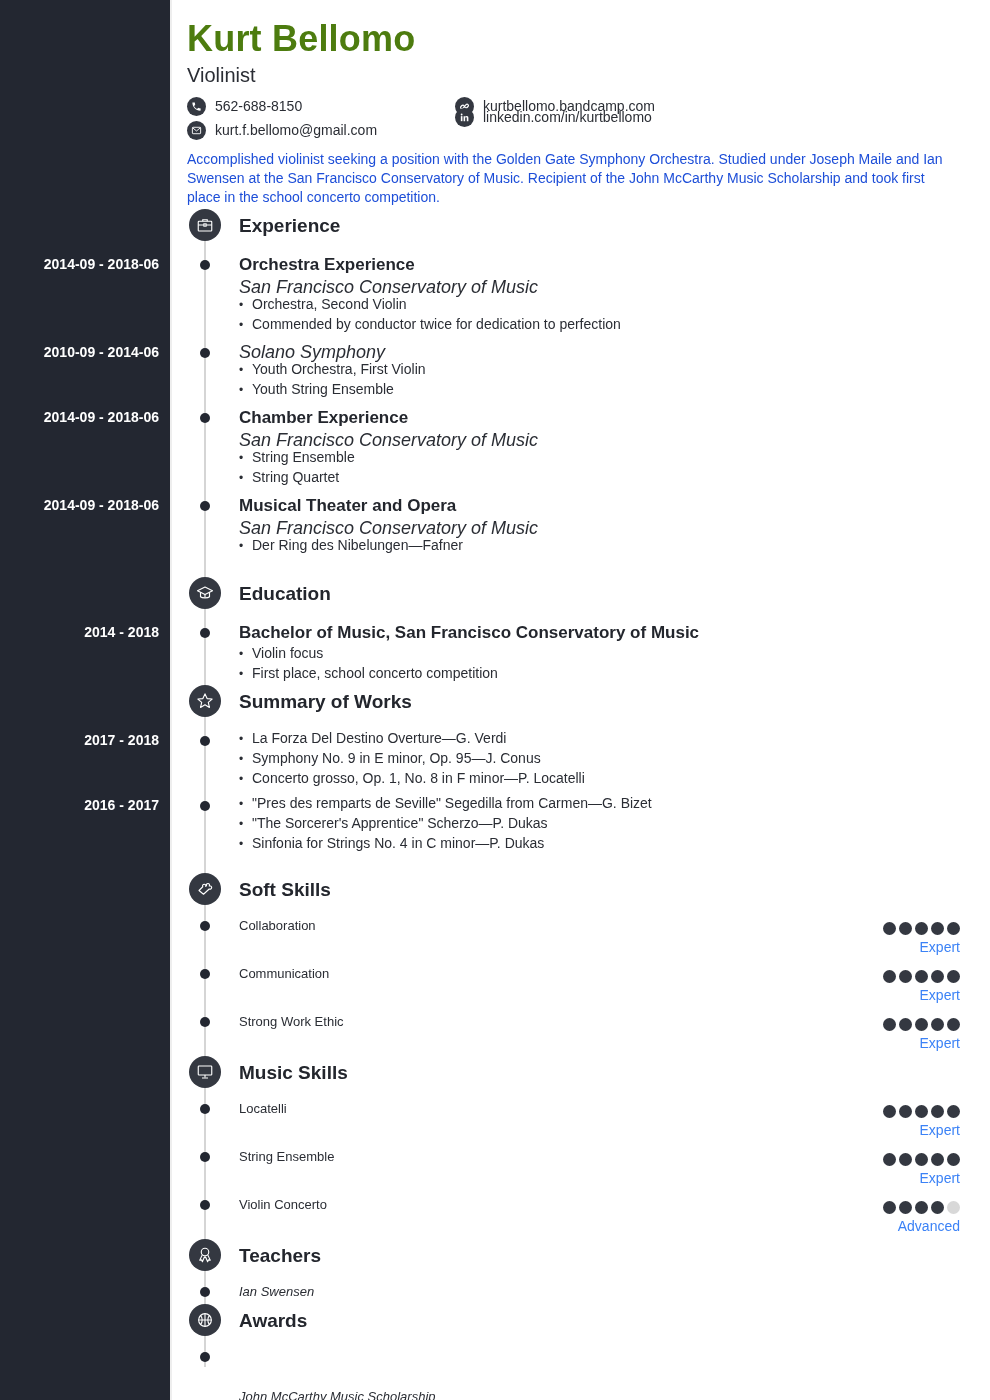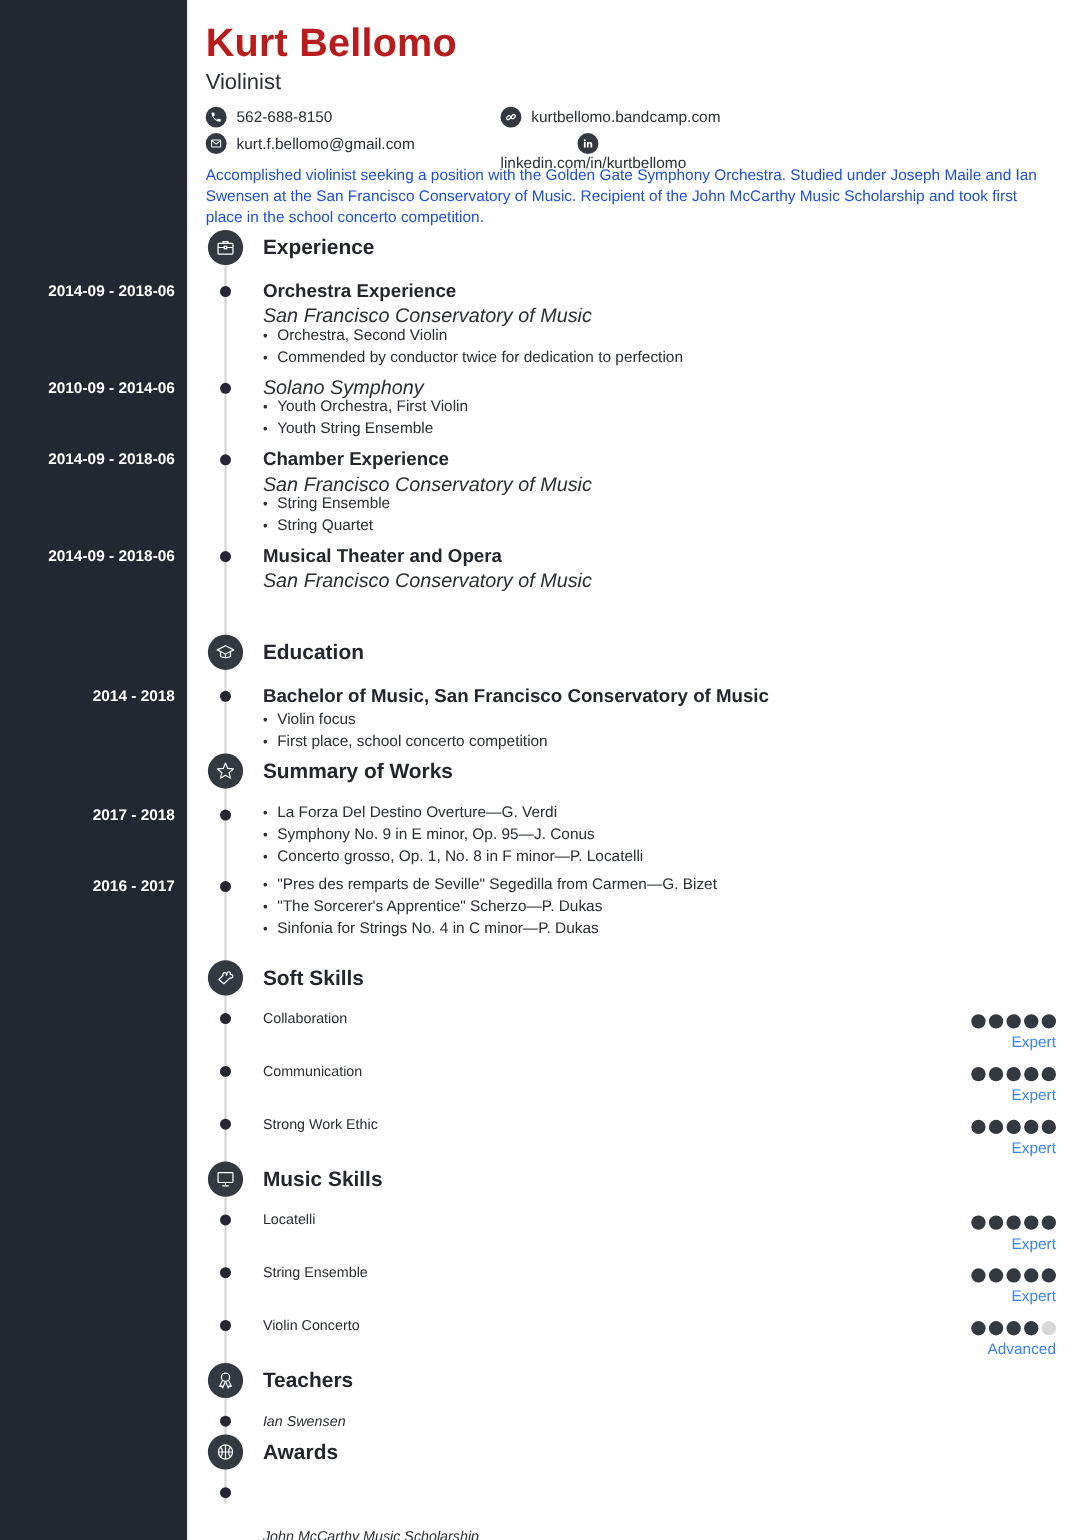--- a/index.html
+++ b/index.html
@@ -4,21 +4,21 @@
 <style>
   * { box-sizing: border-box; margin: 0; padding: 0; }
   html, body { width: 990px; height: 1400px; background: #ffffff; overflow: hidden; }
   body { font-family: "Liberation Sans", sans-serif; color: #23262d; position: relative; }
 
   .sidebar { position: absolute; left: 0; top: 0; width: 170px; height: 1400px; background: #232731; }
   .page-edge { position: absolute; left: 170px; top: 0; width: 2px; height: 1400px; background: #eeeeee; }
 
   .abs { position: absolute; }
 
-  .name { left: 187px; top: 18px; font-size: 36px; font-weight: bold; color: #b91c1c; letter-spacing: 0.2px; }
+  .name { left: 187px; top: 18px; font-size: 36px; font-weight: bold; color: #4d7c0f; letter-spacing: 0.2px; }
   .role { left: 187px; top: 64px; font-size: 20px; color: #2a2d34; }
 
   .contact { font-size: 14px; color: #2a2d34; height: 18px; display: flex; align-items: center; }
   .cicon { width: 19px; height: 19px; border-radius: 50%; background: #343841; display: inline-flex; align-items: center; justify-content: center; margin-right: 9px; flex-shrink: 0; }
   .cicon svg { width: 11px; height: 11px; }
 
   .summary { left: 187px; top: 150px; width: 770px; font-size: 14px; line-height: 19px; color: #1d4ed8; }
 
   .timeline-line { position: absolute; left: 204px; width: 2px; background: #d5d5d5; }
 
@@ -73,21 +73,21 @@
   <span class="cicon">
     <svg viewBox="0 0 24 24">
         <g fill="none" stroke="#fff" stroke-width="2.6">
           <rect x="3" y="10" width="9" height="6" rx="3" transform="rotate(-45 7.5 13)"></rect>
           <rect x="12" y="8" width="9" height="6" rx="3" transform="rotate(-45 16.5 11)"></rect>
         </g>
       </svg>
   </span>
   <span>kurtbellomo.bandcamp.com</span>
 </div>
-<div class="abs contact" style="left:455px; top:121px;flex-direction:column;">
+<div class="abs contact" style="left:455px; top:108px;">
   <span class="cicon">
     <svg viewBox="0 0 24 24">
         <rect x="4" y="9" width="3.5" height="11" fill="#fff"></rect>
         <circle cx="5.75" cy="5.5" r="2" fill="#fff"></circle>
         <path d="M10 9h3.3v1.6c.6-1 1.8-1.9 3.6-1.9 3 0 3.6 2 3.6 4.6V20H17v-5.8c0-1.4-.3-2.5-1.7-2.5s-1.9 1-1.9 2.5V20H10z" fill="#fff"></path>
       </svg>
   </span>
   <span>linkedin.com/in/kurtbellomo</span>
 </div>
 
@@ -136,20 +136,21 @@
 <ul class="bullets" style="top:448px;">
   <li>String Ensemble</li>
   <li>String Quartet</li>
 </ul>
 
 <div class="date" style="top:497px;">2014-09 - 2018-06</div>
 <div class="dot" style="top:501px;"></div>
 <div class="entry-title" style="top:496px;">Musical Theater and Opera</div>
 <div class="entry-sub" style="top:518px;">San Francisco Conservatory of Music</div>
 <ul class="bullets" style="top:536px;">
+  <li>Der Ring des Nibelungen—Fafner</li>
 </ul>
 
 <div class="sec-icon" style="top:577px;">
   <svg viewBox="0 0 24 24">
       <g fill="none" stroke="#fff" stroke-width="1.5" stroke-linejoin="round">
         <path d="M2 9l10-5 10 5-10 5z"></path>
         <path d="M6 11v6c2 2 10 2 12 0v-6"></path>
         <path d="M12 14v4"></path>
       </g>
     </svg>

